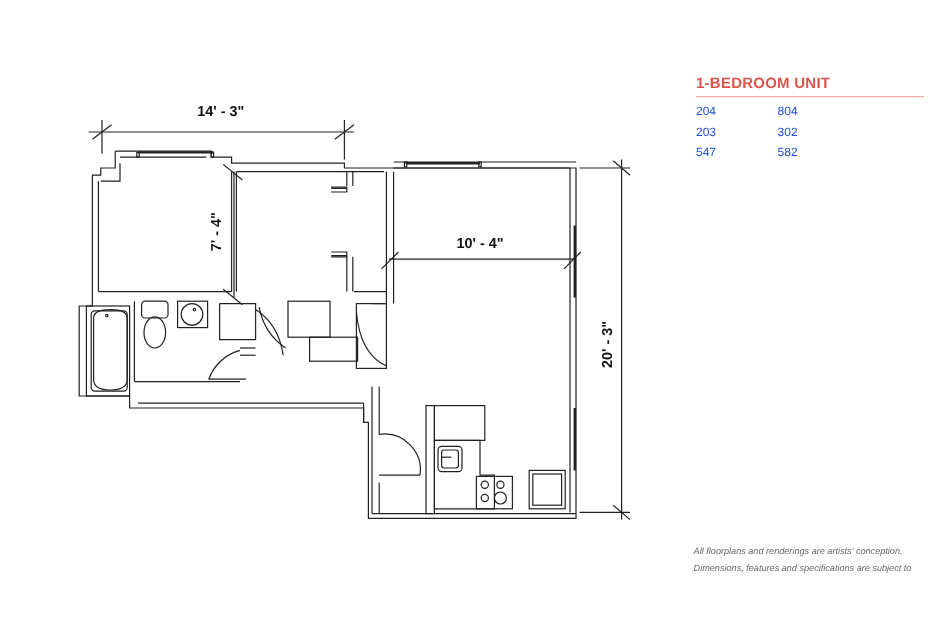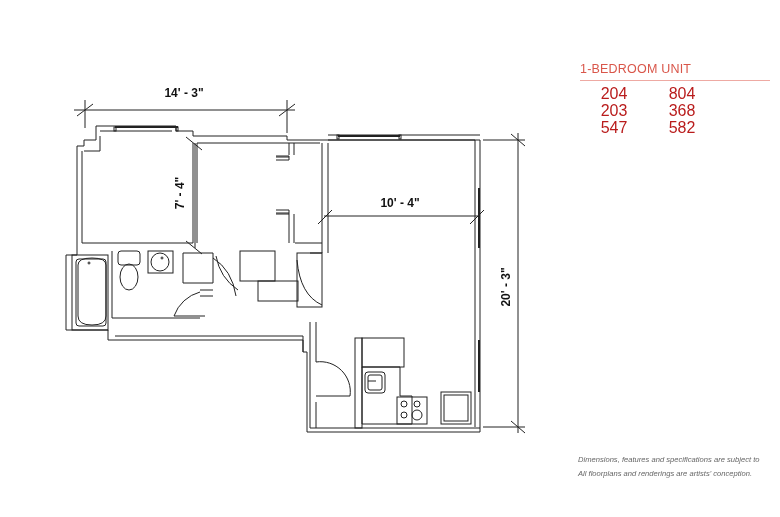--- a/index.html
+++ b/index.html
@@ -1,20 +1,20 @@
 <!DOCTYPE html>
 <html><head>
 <meta charset="utf-8">
 <style>
   html, body { margin:0; padding:0; background:#ffffff; }
   body { width:780px; height:517px; position:relative; overflow:hidden; font-family:"Liberation Sans", sans-serif; }
   .plan { position:absolute; left:0; top:0; width:560px; height:517px; }
   .info { position:absolute; left:580px; top:62px; width:190px; }
-  .unit-title { color:#d9564a; font-weight:normal; font-size:12.5px; letter-spacing:0.2px; padding-bottom:4px; border-bottom:1.5px solid #eeaaa3; margin-bottom:5px; }
-  .units { display:grid; grid-template-columns:68px 68px; row-gap:1px; font-size:16px; color:#b91c1c;text-align:center; }
+  .unit-title { color:#d9564a; font-weight:bold; font-size:12.5px; letter-spacing:0.2px; padding-bottom:4px; border-bottom:1.5px solid #eeaaa3; margin-bottom:5px; }
+  .units { display:grid; grid-template-columns:68px 68px; row-gap:1px; font-size:10px; color:#1d4ed8; }
   .units span { line-height:16px; }
   .disclaimer { position:absolute; left:578px; top:453px; width:200px; font-style:italic; font-size:7.6px; line-height:14px; color:#666; }
   .dim { font-family:"Liberation Sans", sans-serif; font-weight:bold; font-size:12px; fill:#111; }
 </style>
 </head>
 <body>
 
 <div class="plan">
   <svg width="560" height="517" viewBox="0 0 560 517" xmlns="http://www.w3.org/2000/svg">
     <g fill="none" stroke="#222" stroke-width="1">
@@ -137,22 +137,22 @@
     <text class="dim" x="0" y="0" text-anchor="middle" transform="translate(510,287) rotate(-90)">20' - 3"</text>
   </svg>
 </div>
 
 <div class="info">
   <div class="unit-title">1-BEDROOM UNIT</div>
   <div class="units">
     <span>204</span>
     <span>804</span>
     <span>203</span>
-    <span>368</span>
+    <span>302</span>
     <span>547</span>
     <span>582</span>
   </div>
 </div>
 
 <div class="disclaimer">
+  <div>All floorplans and renderings are artists' conception.</div>
   <div>Dimensions, features and specifications are subject to</div>
-  <div>All floorplans and renderings are artists' conception.</div>
 </div>
 
 </body></html>

